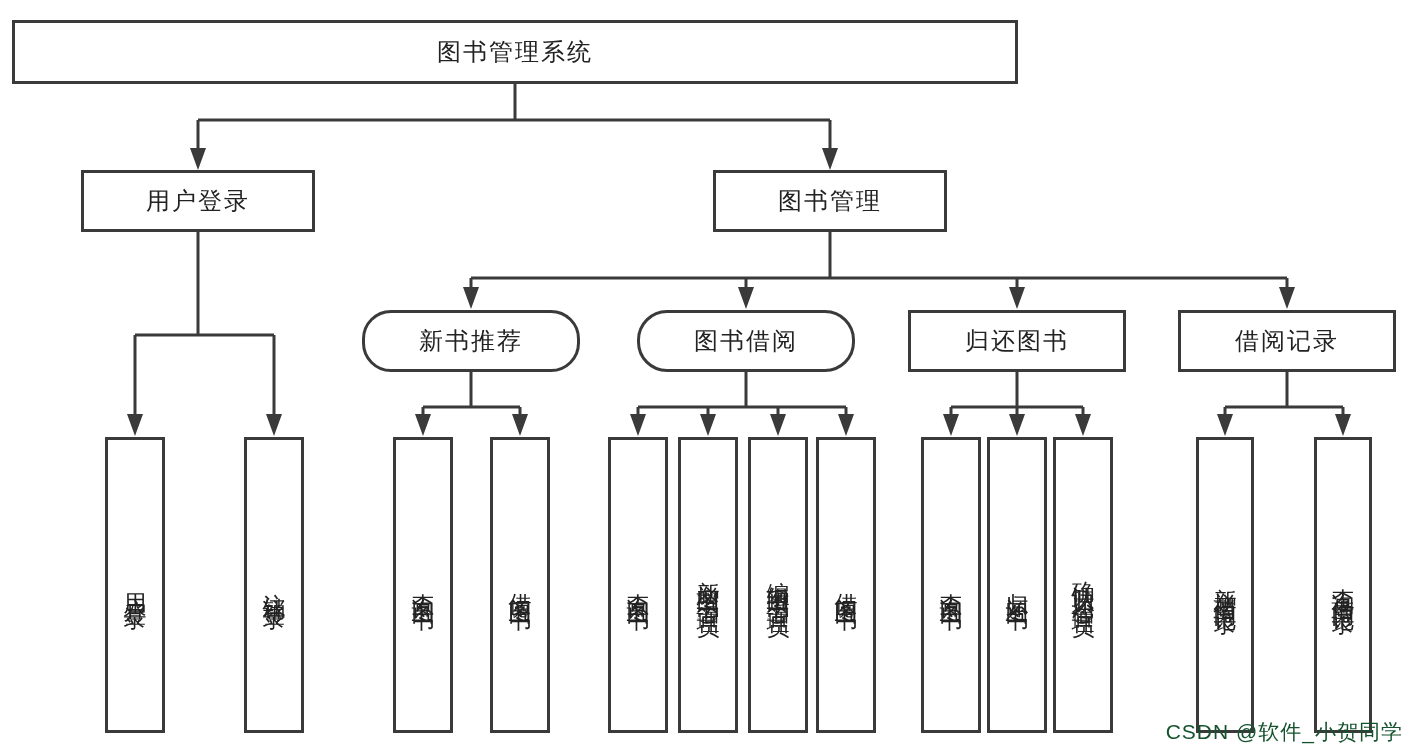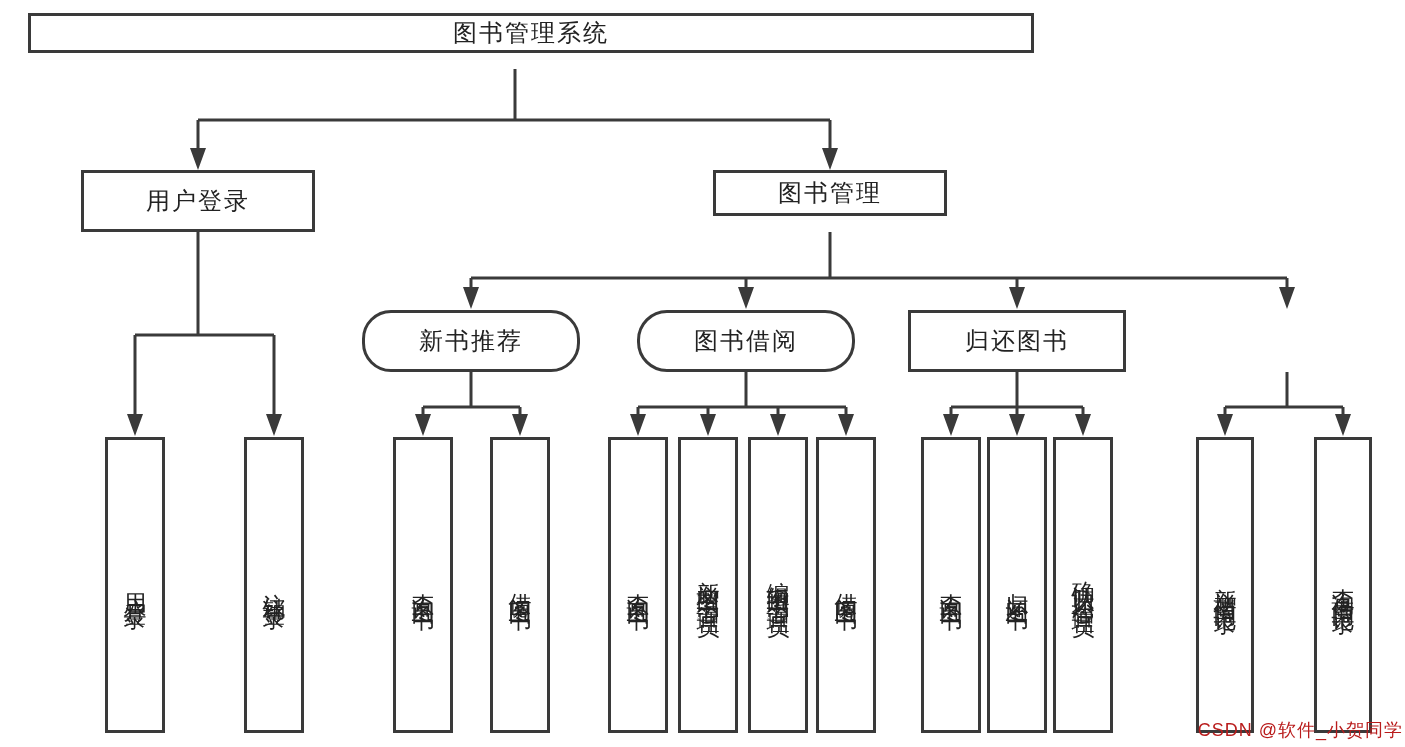--- a/index.html
+++ b/index.html
@@ -45,23 +45,23 @@
     font-size: 23px;
     letter-spacing: 5px;
     line-height: 1;
     z-index: 2;
     overflow: hidden;
   }
   .watermark {
     position: absolute;
     right: 2px;
     top: 718px;
-    font-size: 18px;
+    font-size: 21px;
     letter-spacing: 1px;
-    color: #b91c1c;
+    color: #14532d;
     z-index: 5;
     white-space: nowrap;
   }
 </style>
 </head>
 <body>
 
 <div class="stage">
 
   <svg class="connectors" viewBox="0 0 1405 747" xmlns="http://www.w3.org/2000/svg">
@@ -76,28 +76,29 @@
 
     <path d="M190 148 H206 L198 170 Z M822 148 H838 L830 170 Z
              M463 287 H479 L471 309 Z M738 287 H754 L746 309 Z M1009 287 H1025 L1017 309 Z M1279 287 H1295 L1287 309 Z
              M127 414 H143 L135 436 Z M266 414 H282 L274 436 Z
              M415 414 H431 L423 436 Z M512 414 H528 L520 436 Z
              M630 414 H646 L638 436 Z M700 414 H716 L708 436 Z M770 414 H786 L778 436 Z M838 414 H854 L846 436 Z
              M943 414 H959 L951 436 Z M1009 414 H1025 L1017 436 Z M1075 414 H1091 L1083 436 Z
              M1217 414 H1233 L1225 436 Z M1335 414 H1351 L1343 436 Z" fill="#3a3a3a" stroke="none"></path>
   </svg>
 
-  <div class="node" style="left:12px; top:13px; width:1006px; height:40px;margin-left:16px;">图书管理系统</div>
+  <div class="node" style="left:12px; top:20px; width:1006px; height:64px;">图书管理系统</div>
 
   <div class="node" style="left:81px; top:170px; width:234px; height:62px;">用户登录</div>
-  <div class="node" style="left:713px; top:170px; width:234px; height:46px;">图书管理</div>
+  <div class="node" style="left:713px; top:170px; width:234px; height:62px;">图书管理</div>
 
   <div class="node" style="left:362px; top:310px; width:218px; height:62px;border-radius:29px;">新书推荐</div>
   <div class="node" style="left:637px; top:310px; width:218px; height:62px;border-radius:30px;">图书借阅</div>
   <div class="node" style="left:908px; top:310px; width:218px; height:62px;">归还图书</div>
+  <div class="node" style="left:1178px; top:310px; width:218px; height:62px;">借阅记录</div>
 
   <div class="leaf" style="left:105px; top:437px; width:60px; height:296px;">用户登录</div>
   <div class="leaf" style="left:244px; top:437px; width:60px; height:296px;">注销登录</div>
 
   <div class="leaf" style="left:393px; top:437px; width:60px; height:296px;">查询图书</div>
   <div class="leaf" style="left:490px; top:437px; width:60px; height:296px;">借阅图书</div>
 
   <div class="leaf" style="left:608px; top:437px; width:60px; height:296px;">查询图书</div>
   <div class="leaf" style="left:678px; top:437px; width:60px; height:296px;">新增图书（管理员）</div>
   <div class="leaf" style="left:748px; top:437px; width:60px; height:296px;">编辑图书（管理员）</div>

